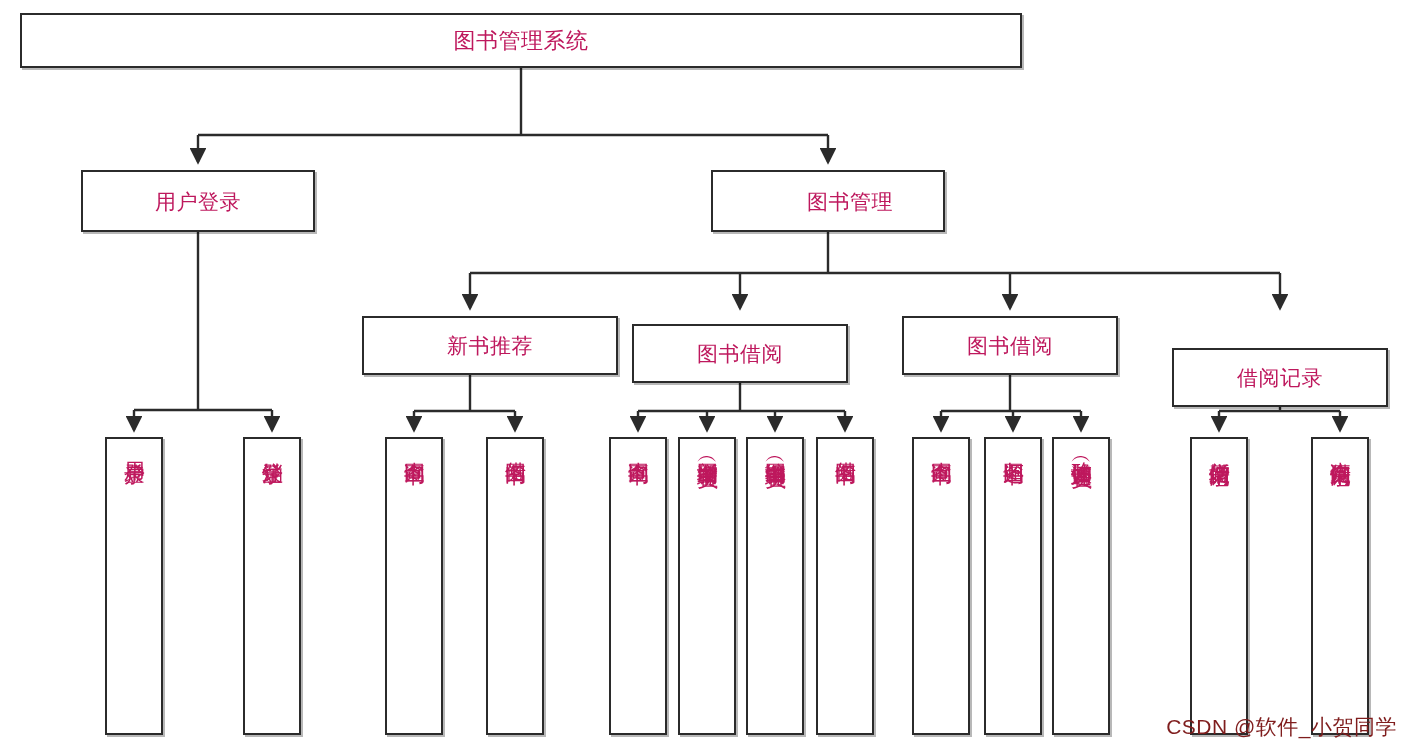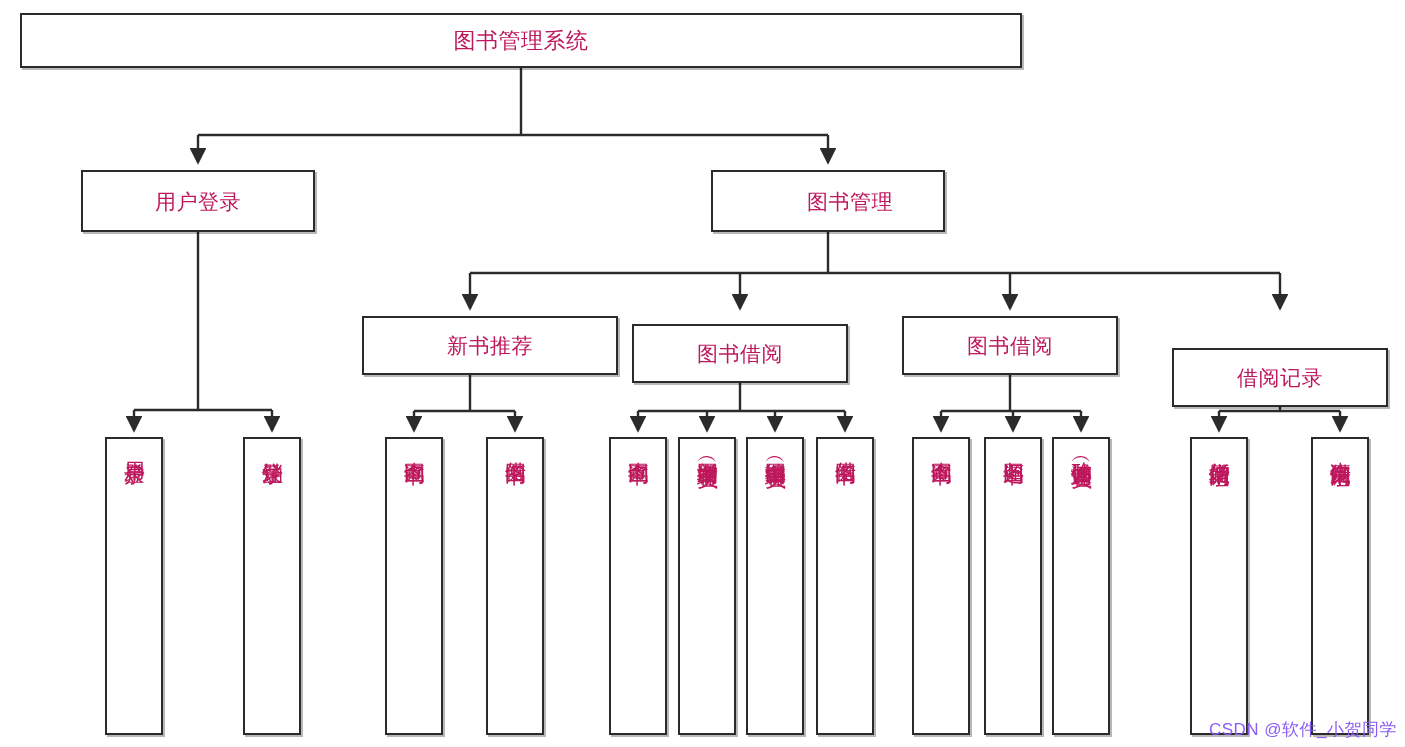--- a/index.html
+++ b/index.html
@@ -57,22 +57,22 @@
     font-size: 21px;
     line-height: 1.28;
     letter-spacing: 1px;
   }
   .node.root .lbl { font-size: 22px; }
 
   #watermark {
     position: absolute;
     right: 8px;
     bottom: 6px;
-    font-size: 17px;
-    color: #8b5cf6;
+    font-size: 21px;
+    color: #7f1d1d;
     white-space: nowrap;
     letter-spacing: 0.5px;
   }
 </style>
 </head>
 <body>
 
 <div id="canvas">
 
   <svg class="wires" viewBox="0 0 1405 747" xmlns="http://www.w3.org/2000/svg">

